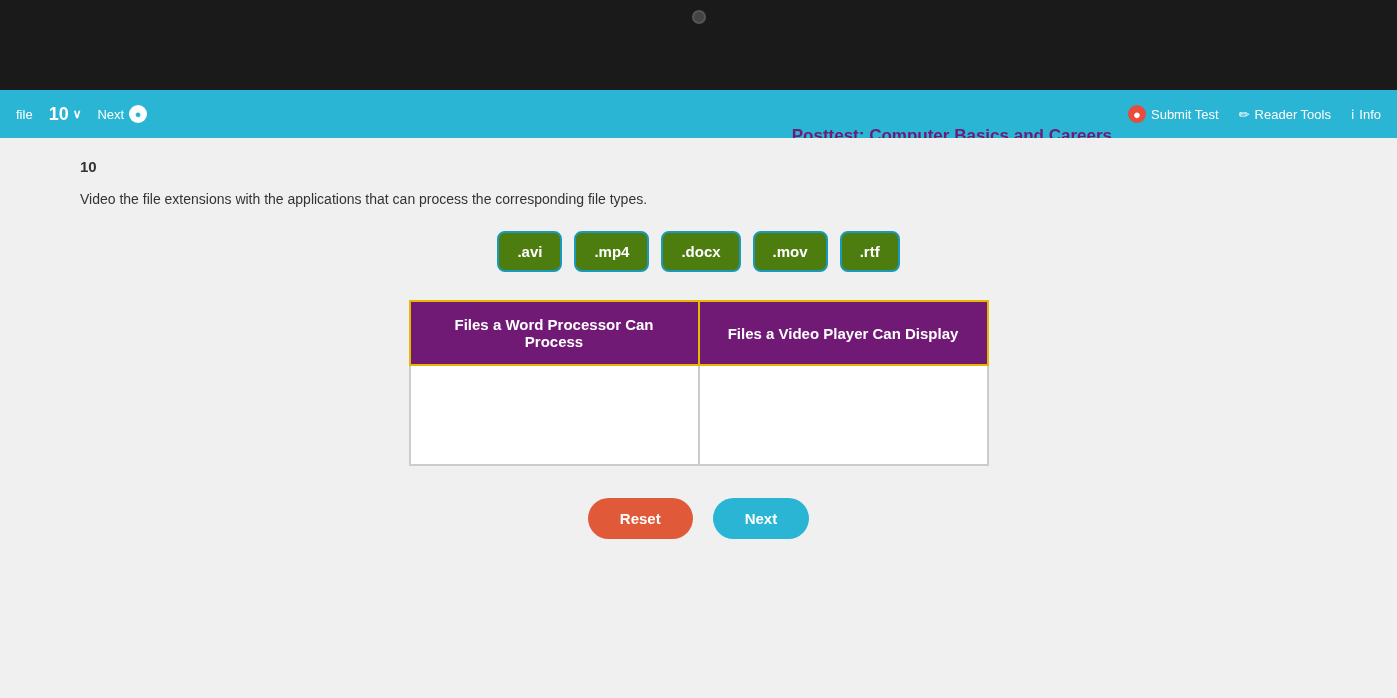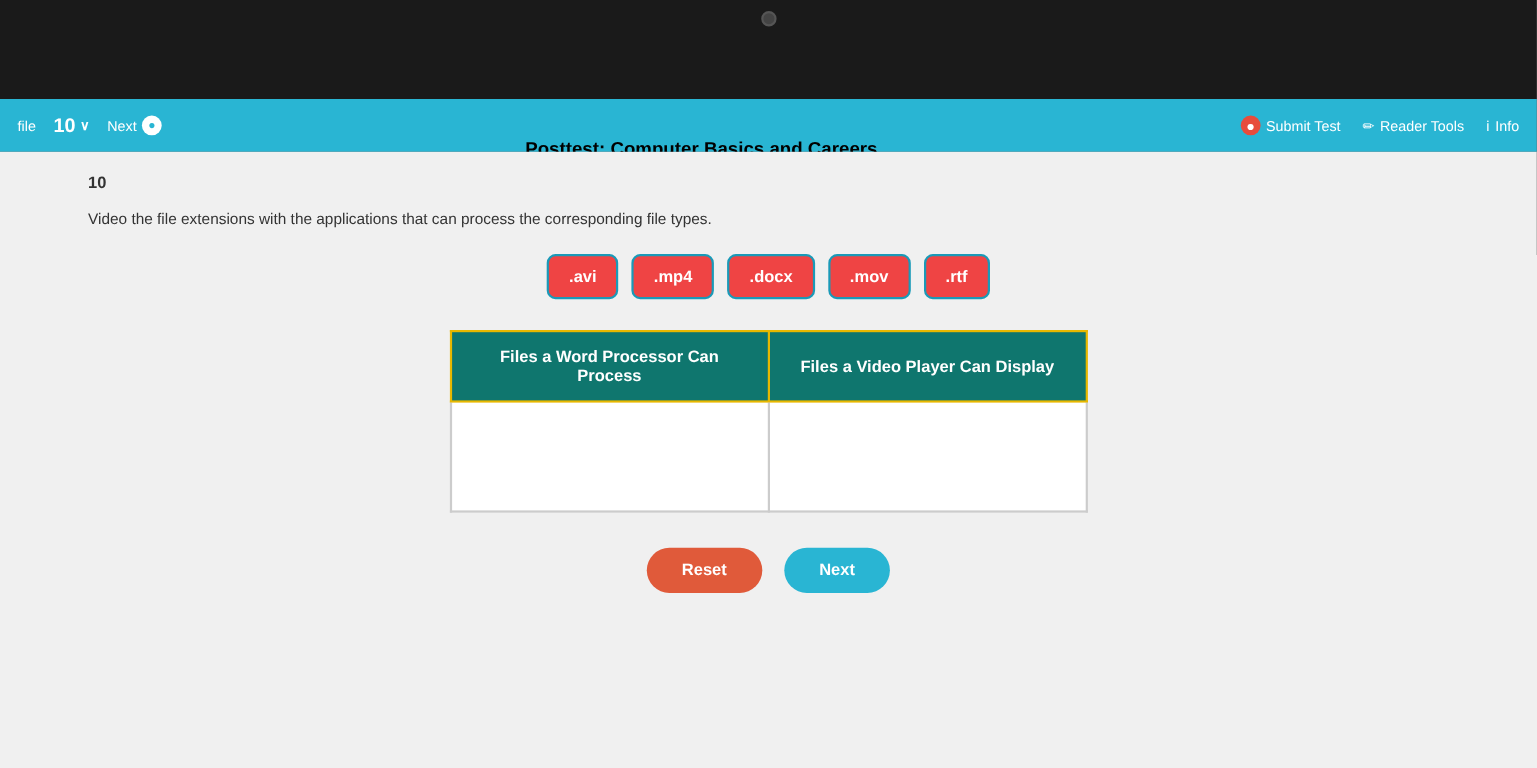--- a/index.html
+++ b/index.html
@@ -81,22 +81,22 @@
       display: flex;
       align-items: center;
       justify-content: center;
       color: #29b5d3;
       font-size: 11px;
       font-weight: bold;
     }
 
     .nav-title {
       flex: 1;
-      text-align: center;
-      color: #000000;
+      text-align: right;
+      color: #701a75;
       font-size: 17px;
       font-weight: bold;
       margin-top: 44px;
     }
 
     .nav-right {
       display: flex;
       align-items: center;
       gap: 20px;
       color: #fff;
@@ -153,21 +153,21 @@
 
     
     .tiles-container {
       display: flex;
       gap: 12px;
       justify-content: center;
       margin-bottom: 28px;
     }
 
     .tile {
-      background: #ef4444;
+      background: #4d7c0f;
       color: #fff;
       font-size: 15px;
       font-weight: bold;
       padding: 10px 18px;
       border-radius: 8px;
       cursor: grab;
       border: 2px solid #1a9ab8;
       user-select: none;
       min-width: 60px;
       text-align: center;
@@ -180,21 +180,21 @@
       margin-bottom: 24px;
     }
 
     .match-table {
       border-collapse: collapse;
       width: 580px;
       border: 2px solid #e8b800;
     }
 
     .match-table th {
-      background: #0f766e;
+      background: #701a75;
       color: #fff;
       font-size: 15px;
       font-weight: bold;
       text-align: center;
       padding: 14px 20px;
       border: 2px solid #e8b800;
     }
 
     .match-table td {
       background: #fff;

